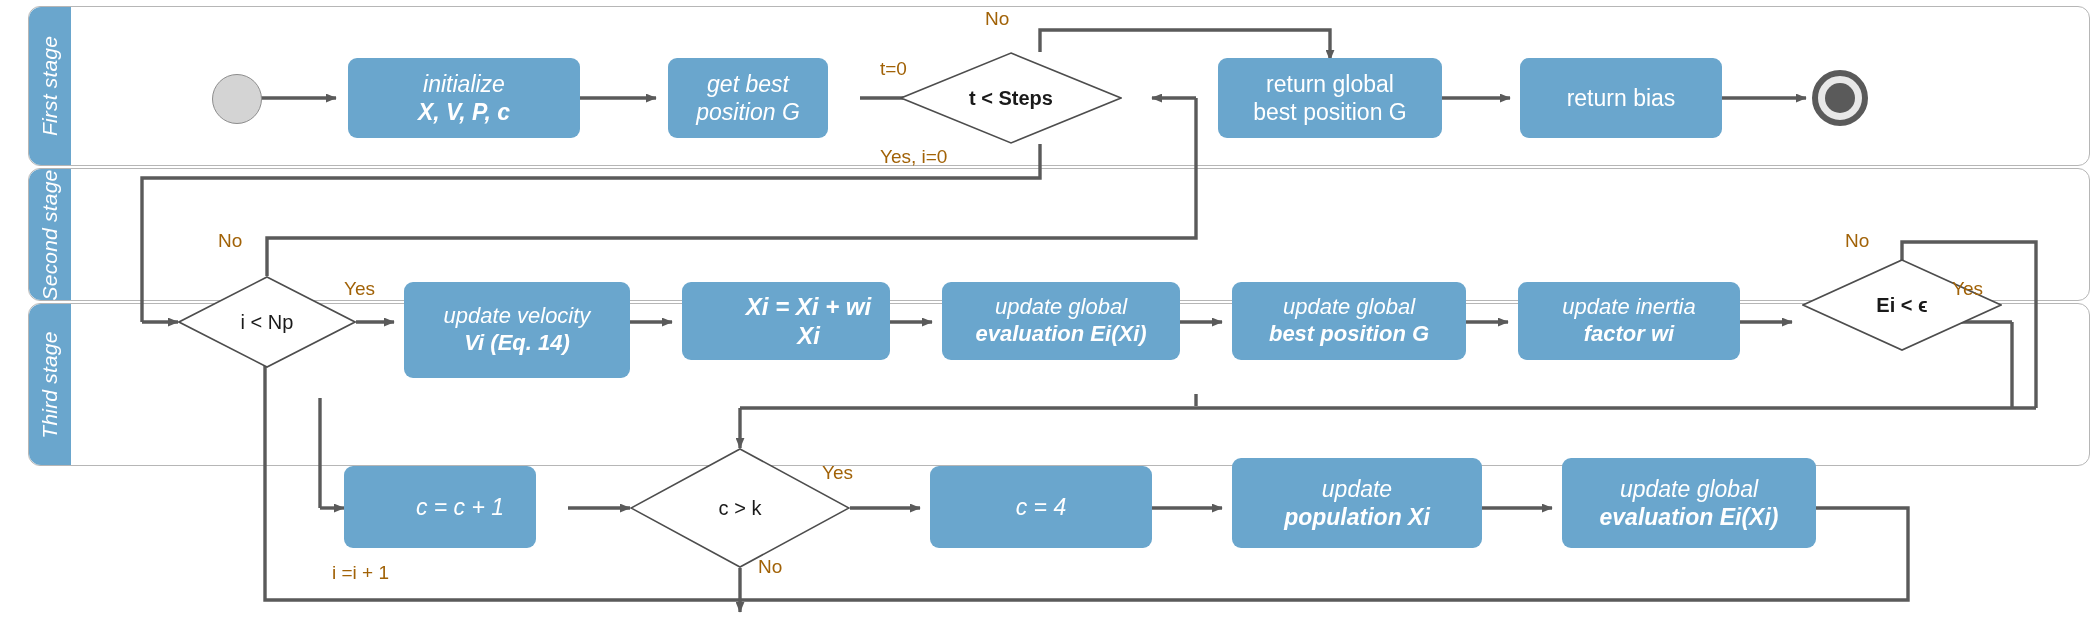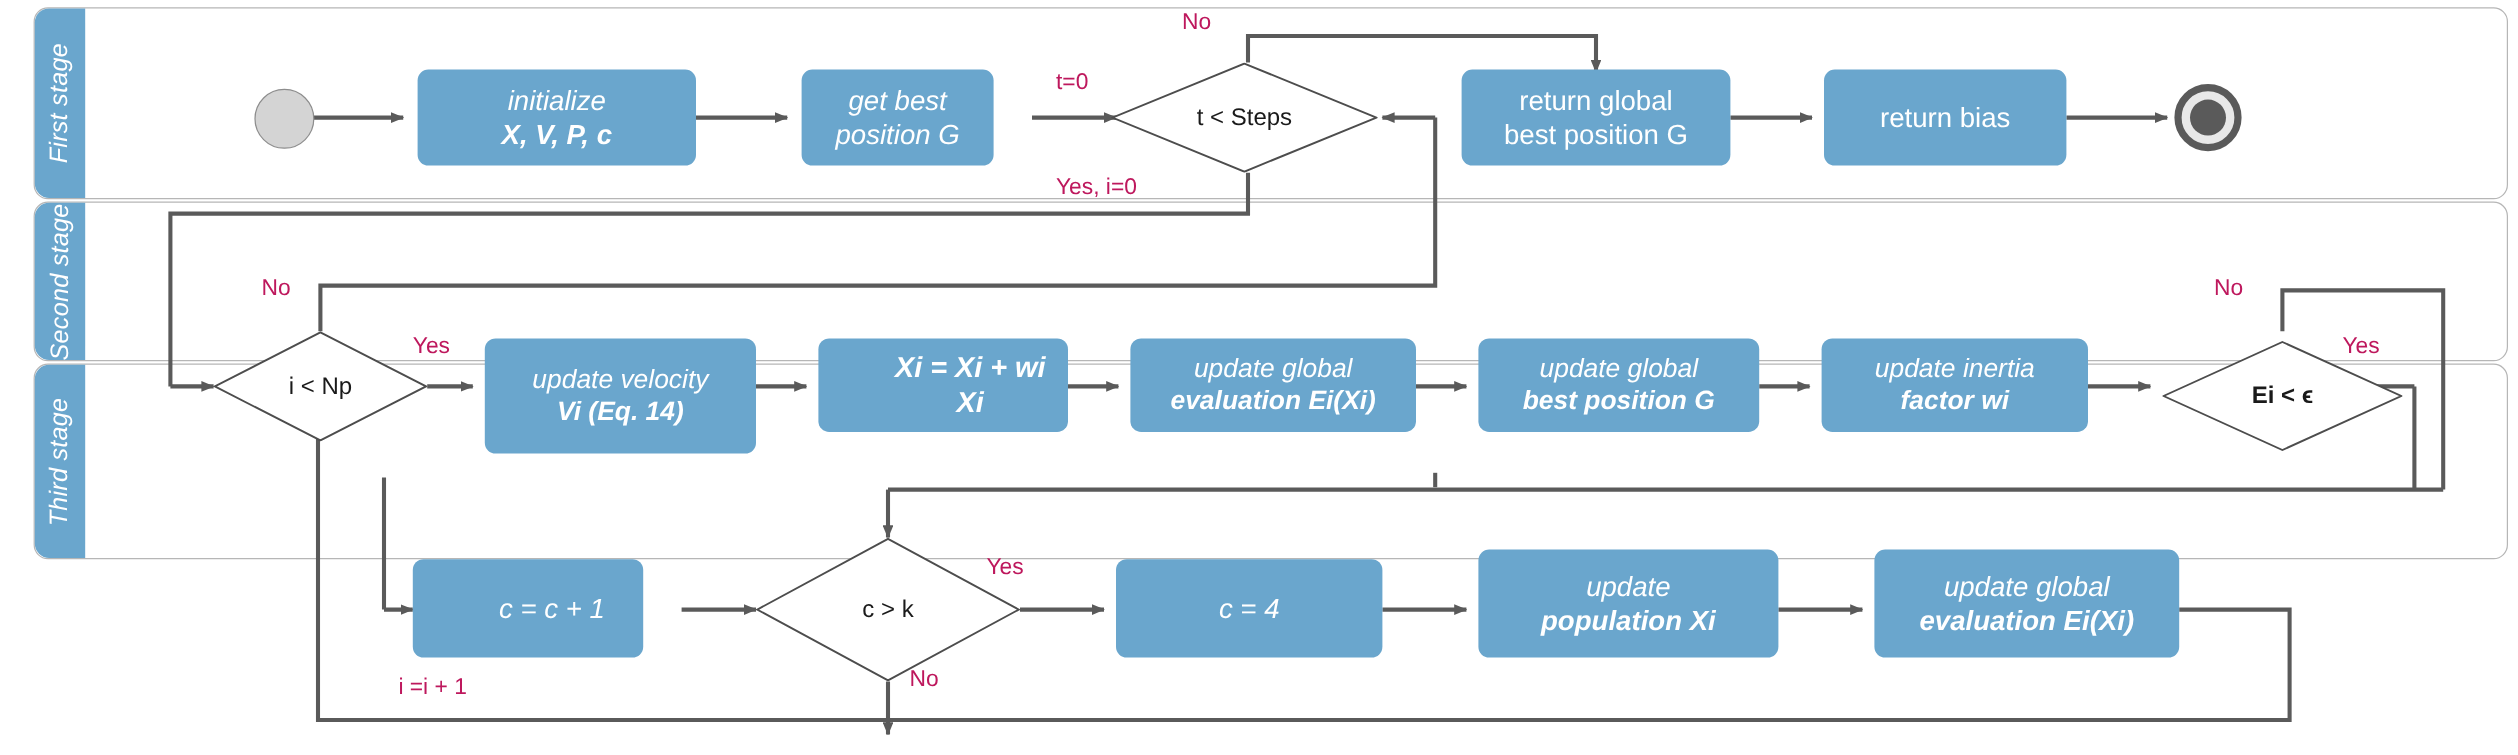--- a/index.html
+++ b/index.html
@@ -13,21 +13,21 @@
   .node{position:absolute;background:#6aa6cd;border-radius:9px;color:#fff;display:flex;align-items:center;
      justify-content:center;text-align:center;line-height:1.22;box-sizing:border-box;}
   .node .t{padding:0 8px;}
   .it{font-style:italic;}
   .bi{font-style:italic;font-weight:bold;}
   .b{font-weight:bold;}
   .diamond{position:absolute;}
   .diamond svg{position:absolute;left:0;top:0;}
   .dlabel{position:absolute;display:flex;align-items:center;justify-content:center;color:#1a1a1a;
      font-size:20px;white-space:nowrap;width:100%;height:100%;left:0;top:0;}
-  .edgelbl{position:absolute;color:#be185d;font-size:19px;white-space:nowrap;}
+  .edgelbl{position:absolute;color:#a16207;font-size:19px;white-space:nowrap;}
   svg.wires{position:absolute;left:0;top:0;width:2098px;height:629px;pointer-events:none;}
   .startdot{position:absolute;border-radius:50%;background:#d4d4d4;border:1.6px solid #8d8d8d;}
   .enddot{position:absolute;border-radius:50%;background:#e8e8e8;border:6px solid #5a5a5a;box-sizing:border-box;}
   .enddot i{position:absolute;left:7px;top:7px;right:7px;bottom:7px;border-radius:50%;background:#5a5a5a;display:block;}
 </style>
 </head>
 <body>
 
 <div id="root">
 
@@ -118,21 +118,21 @@
     </div>
   </div>
 
   <div class="node" style="left:668px;top:58px;width:160px;height:80px;font-size:23px;">
     <div class="t">
       <div class="it">get best</div>
       <div class="it">position G</div>
     </div>
   </div>
 
-  <div class="diamond" style="left:926px;top:52px;width:222px;height:92px;">
+  <div class="diamond" style="left:900px;top:52px;width:222px;height:92px;font-weight:bold;">
     <svg width="222" height="92" viewBox="0 0 222 92">
       <polygon points="111,1 221,46 111,91 1,46" fill="#ffffff" stroke="#4d4d4d" stroke-width="1.6"></polygon>
     </svg>
     <div class="dlabel">t &lt; Steps</div>
   </div>
 
   <div class="node" style="left:1218px;top:58px;width:224px;height:80px;font-size:23px;">
     <div class="t">
       <div>return global</div>
       <div>best position G</div>
@@ -186,21 +186,21 @@
     </div>
   </div>
 
   <div class="node" style="left:1518px;top:282px;width:222px;height:78px;font-size:22px;">
     <div class="t">
       <div class="it">update inertia</div>
       <div class="bi">factor wi</div>
     </div>
   </div>
 
-  <div class="diamond" style="left:1802px;top:284px;width:200px;height:92px;">
+  <div class="diamond" style="left:1802px;top:259px;width:200px;height:92px;">
     <svg width="200" height="92" viewBox="0 0 200 92">
       <polygon points="100,1 199,46 100,91 1,46" fill="#ffffff" stroke="#4d4d4d" stroke-width="1.6"></polygon>
     </svg>
     <div class="dlabel b">Ei &lt; ϵ</div>
   </div>
 
   <div class="edgelbl" style="left:1845px;top:230px;">No</div>
   <div class="edgelbl" style="left:1952px;top:278px;">Yes</div>
 
   <div class="node" style="left:344px;top:466px;width:192px;height:82px;font-size:23px;padding-left:40px;">

